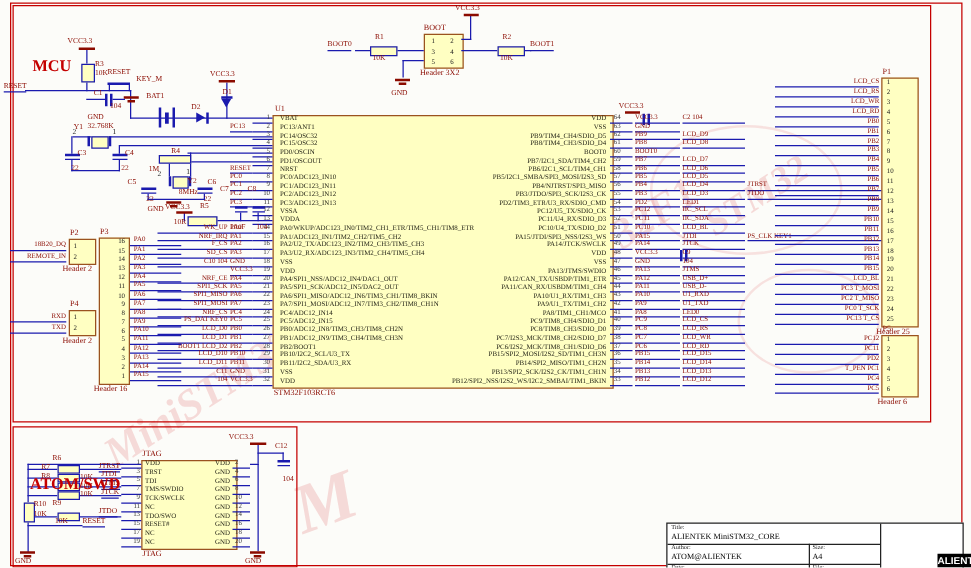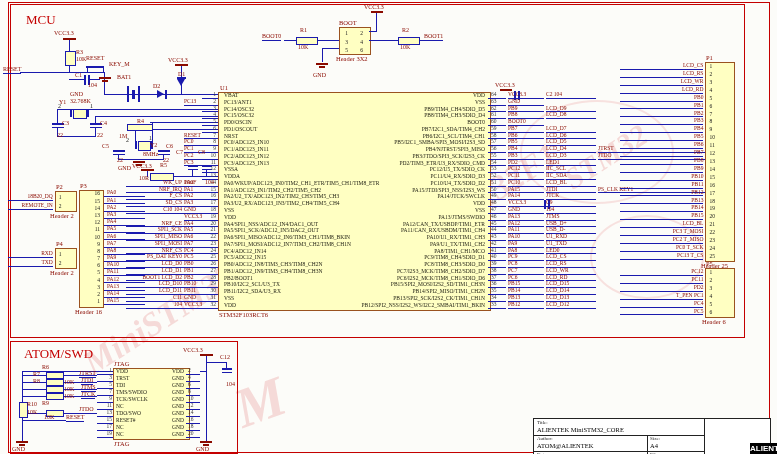--- a/index.html
+++ b/index.html
@@ -9,21 +9,21 @@
   html,body{margin:0;padding:0;}
   body{width:777px;height:454px;overflow:hidden;background:#fcfcf9;
        font-family:"Liberation Serif", serif; position:relative;}
   .abs{position:absolute;}
   .ann{position:absolute;font-size:6px;line-height:6px;color:var(--dr);white-space:nowrap;z-index:6;}
   .ann.k{color:var(--blk);}
   .ann.net{color:var(--dr);border-bottom:1px solid var(--wire);padding-bottom:0.5px;}
   .wm{position:absolute;color:rgba(222,100,100,0.22);font-style:italic;font-weight:bold;z-index:1;pointer-events:none;}
   .ring{position:absolute;border:2px solid rgba(230,120,120,0.20);border-radius:50%;z-index:1;}
   .redbox{position:absolute;border:1.6px solid var(--red);z-index:2;background:transparent;}
-  .sec-title{position:absolute;color:var(--red);font-weight:normal;font-size:13px;z-index:7;}
+  .sec-title{position:absolute;color:var(--red);font-weight:bold;font-size:13px;z-index:7;margin-top:33px;}
   .w{position:absolute;background:var(--wire);z-index:4;}
   .res{position:absolute;border:1px solid var(--wire);background:var(--body);z-index:5;}
   .xtal{position:absolute;border:1px solid var(--wire);background:var(--body);z-index:5;}
   .gndsym{position:absolute;width:12px;height:6px;z-index:5;}
   .gndsym::before{content:"";position:absolute;left:0;top:0;width:12px;height:1.5px;background:var(--dr);}
   .gndsym::after{content:"";position:absolute;left:3px;top:3px;width:6px;height:1.5px;background:var(--dr);}
   .vbar{position:absolute;height:1.5px;background:var(--dr);z-index:5;}
   .tri-r{position:absolute;width:0;height:0;border-left:7px solid var(--wire);
          border-top:4.5px solid transparent;border-bottom:4.5px solid transparent;z-index:5;}
   .tri-d{position:absolute;width:0;height:0;border-top:7px solid var(--wire);

